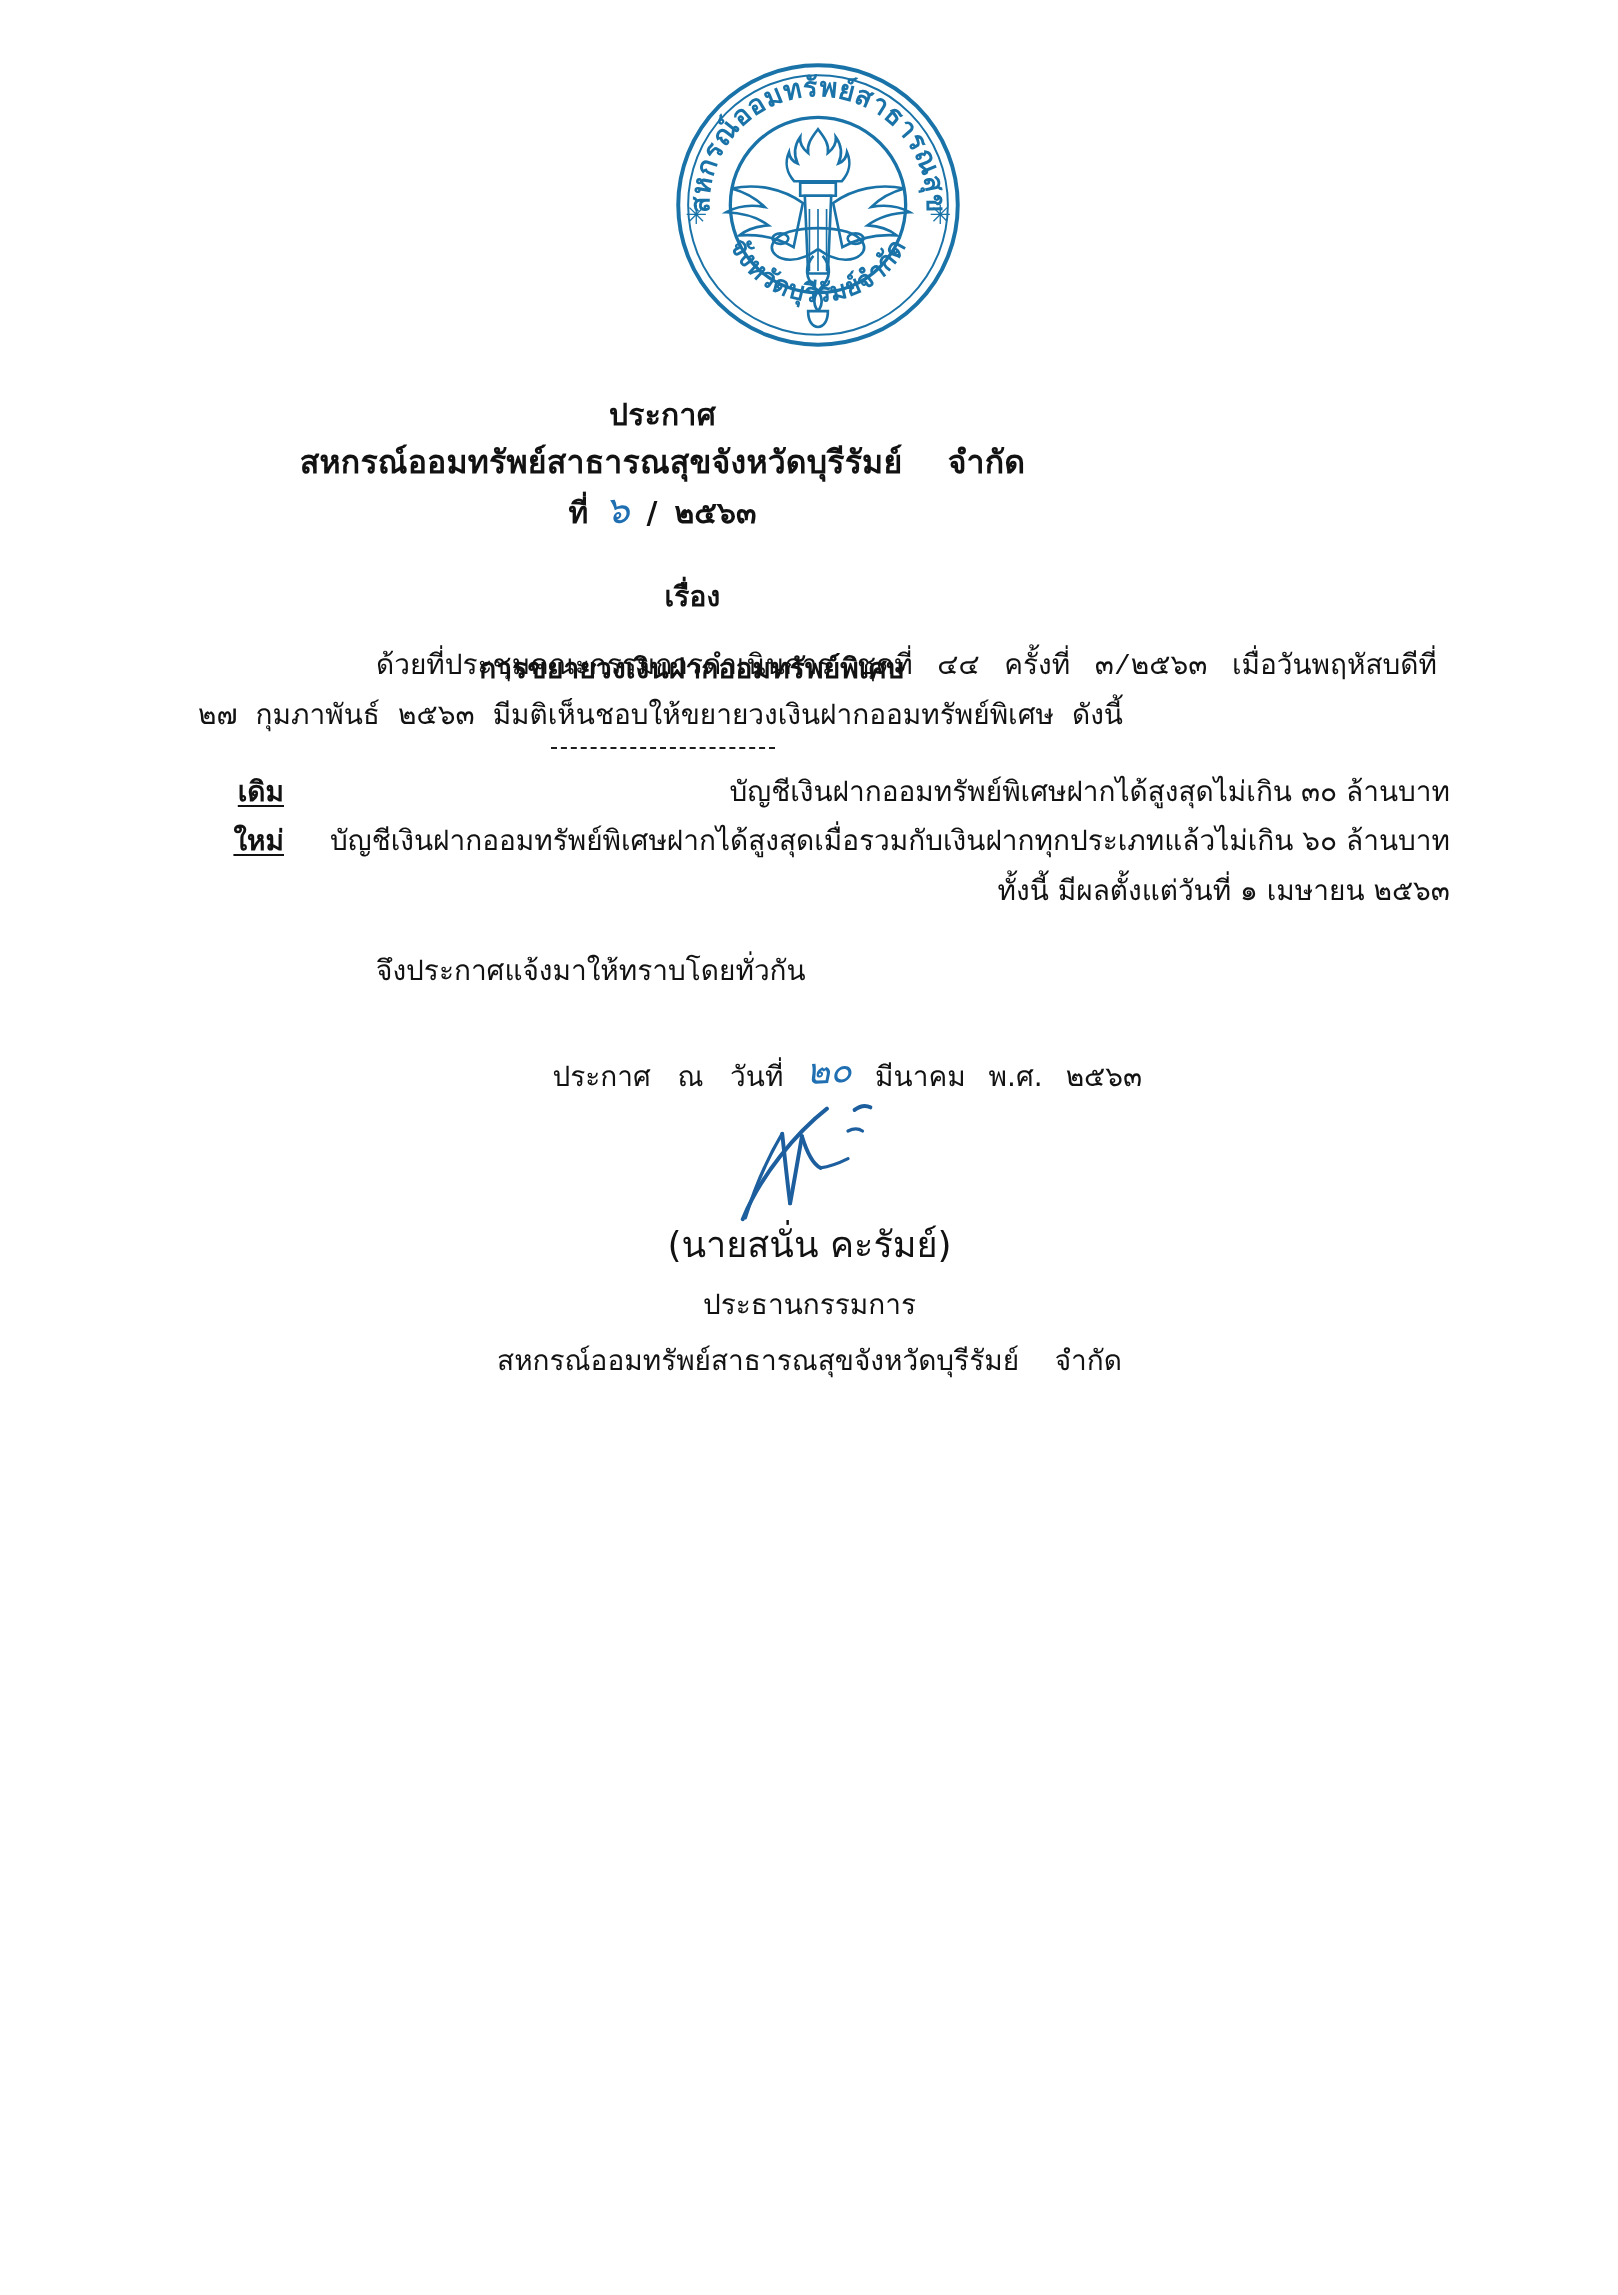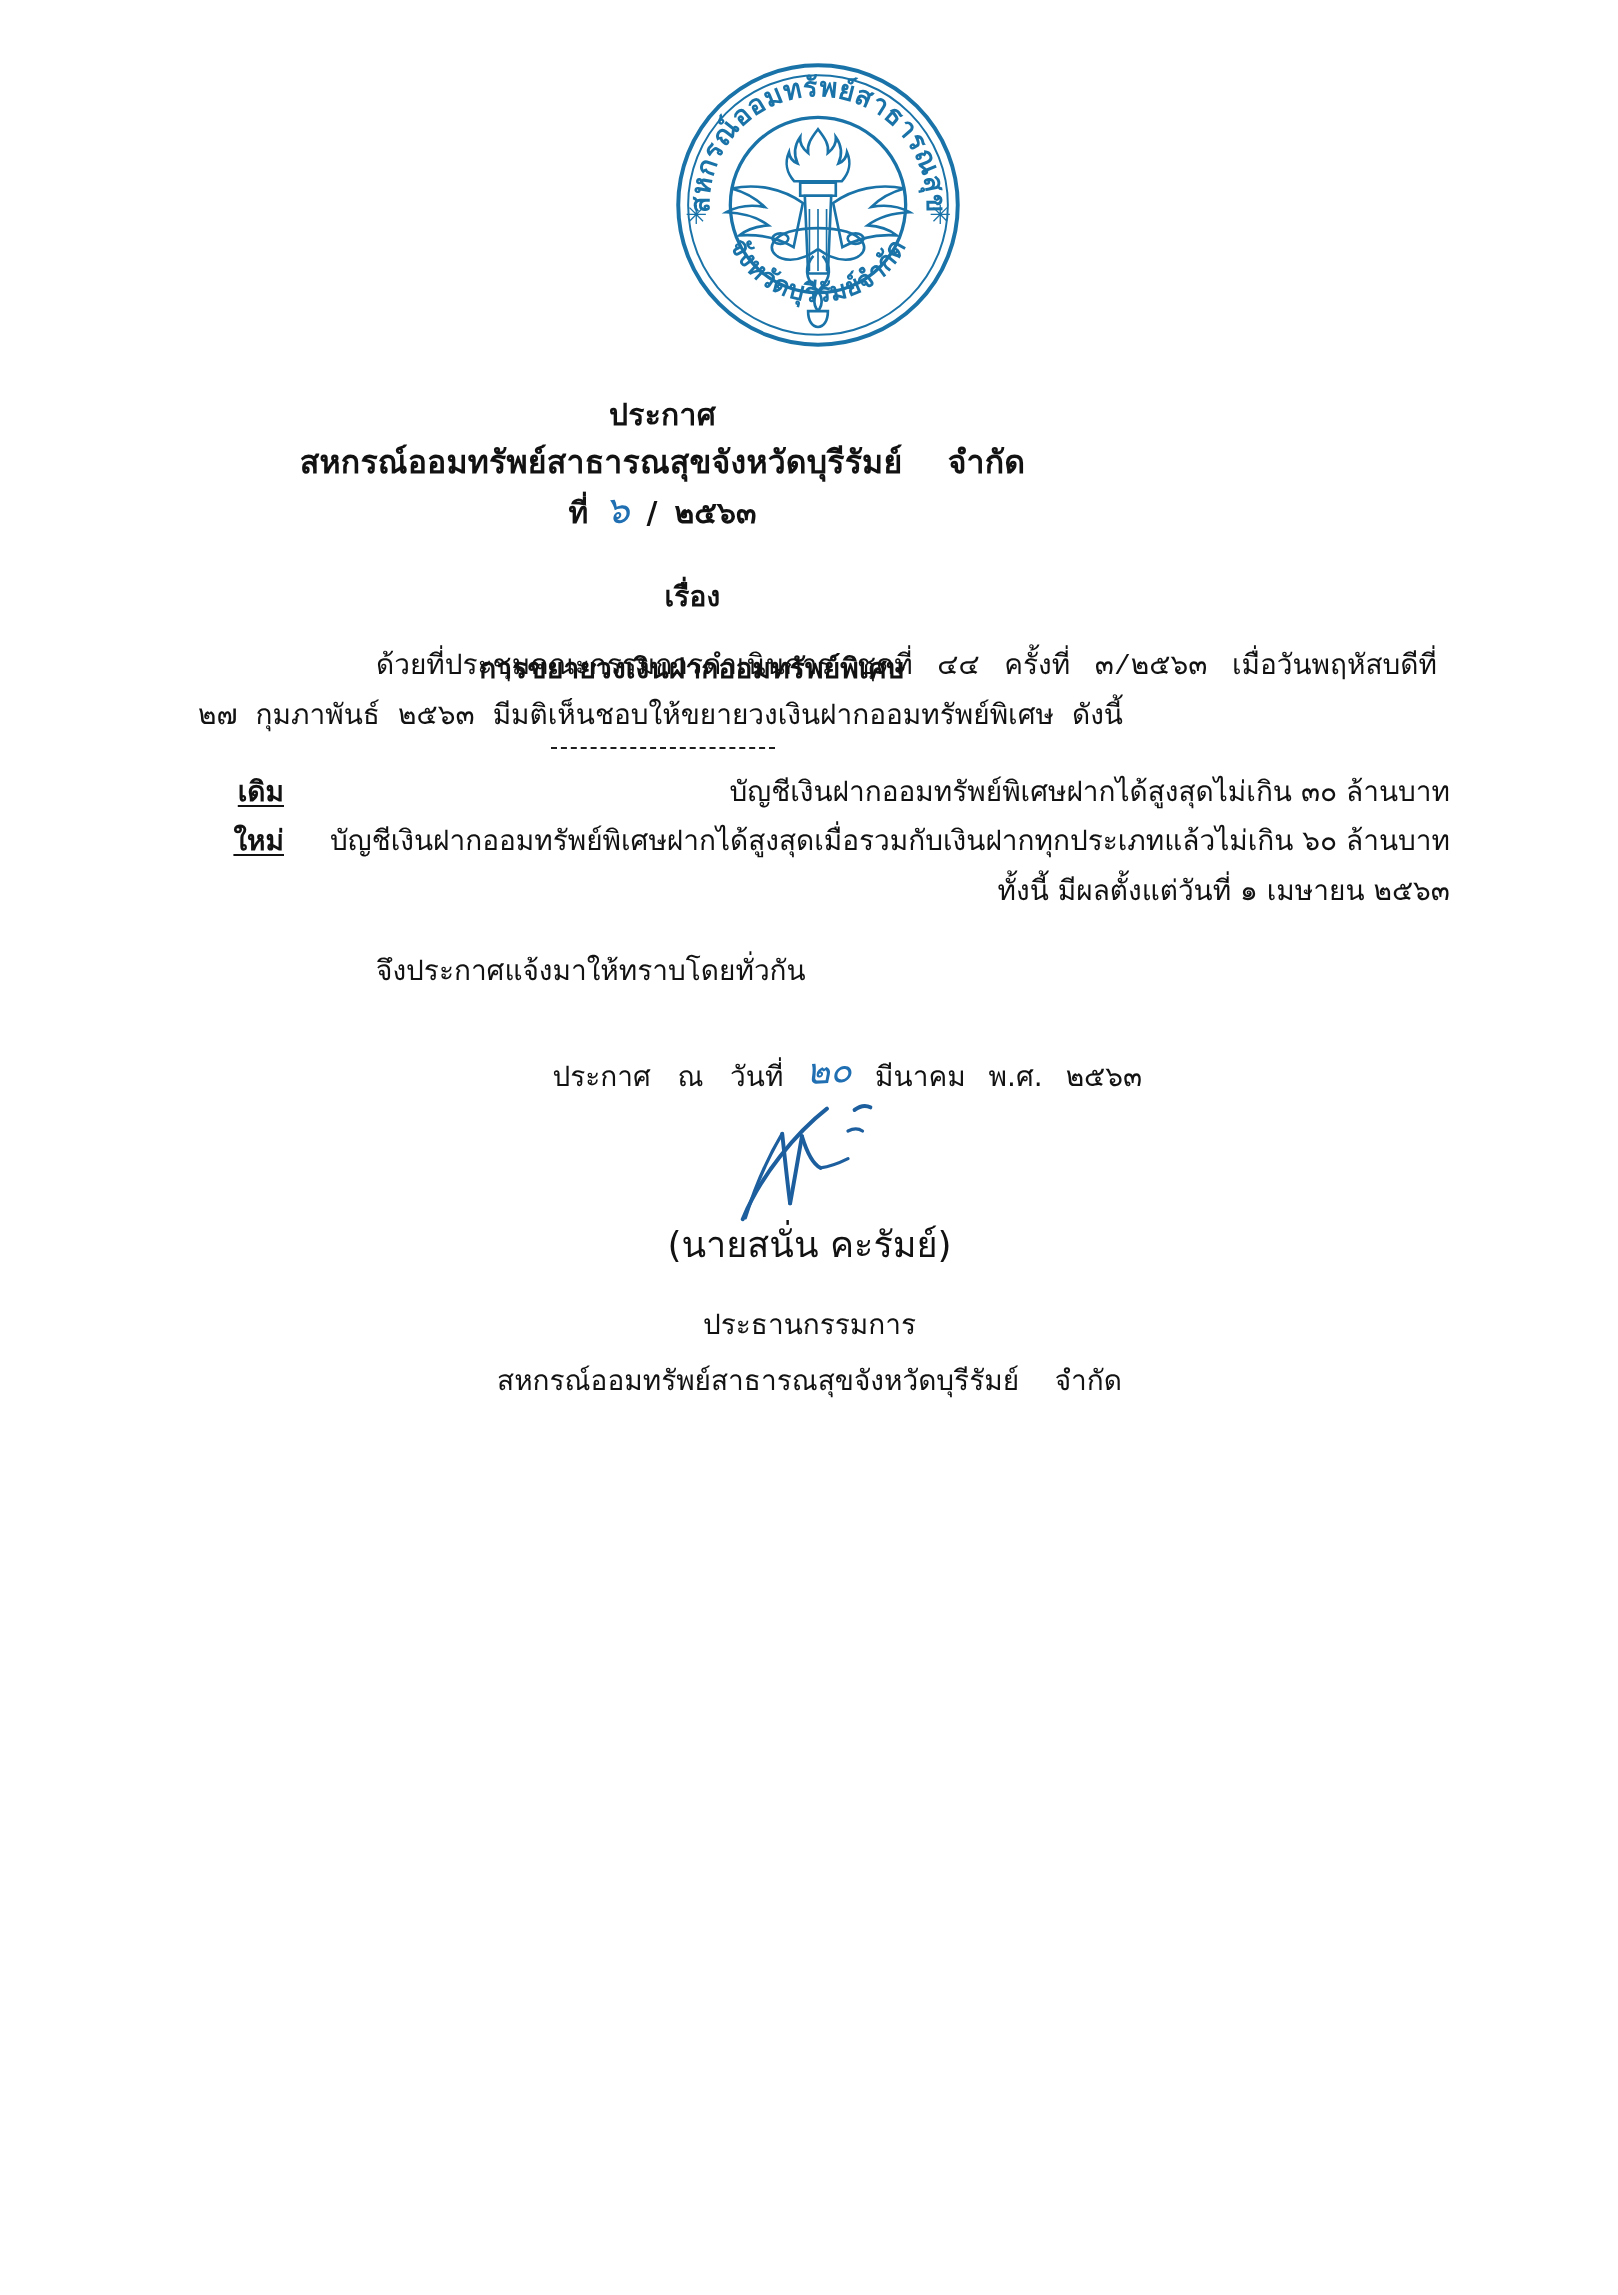--- a/index.html
+++ b/index.html
@@ -185,21 +185,21 @@
     width: 1619px;
     text-align: center;
   }
   .sig-name {
     font-size: 36px;
     line-height: 1.62;
   }
   .sig-title {
     font-size: 28px;
     line-height: 1.62;
-    margin-top: 28px;
+    margin-top: 8px;
   }
   .sig-org {
     font-size: 28px;
     line-height: 1.62;
     margin-top: 10.5px;
     white-space: pre;
   }
 </style>
 </head>
 <body>

